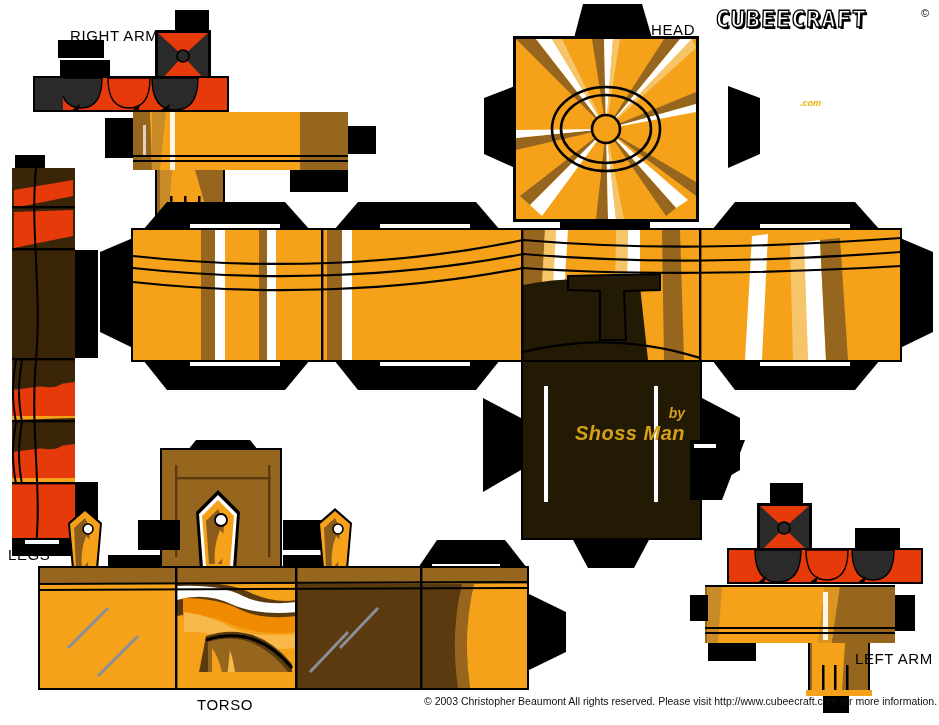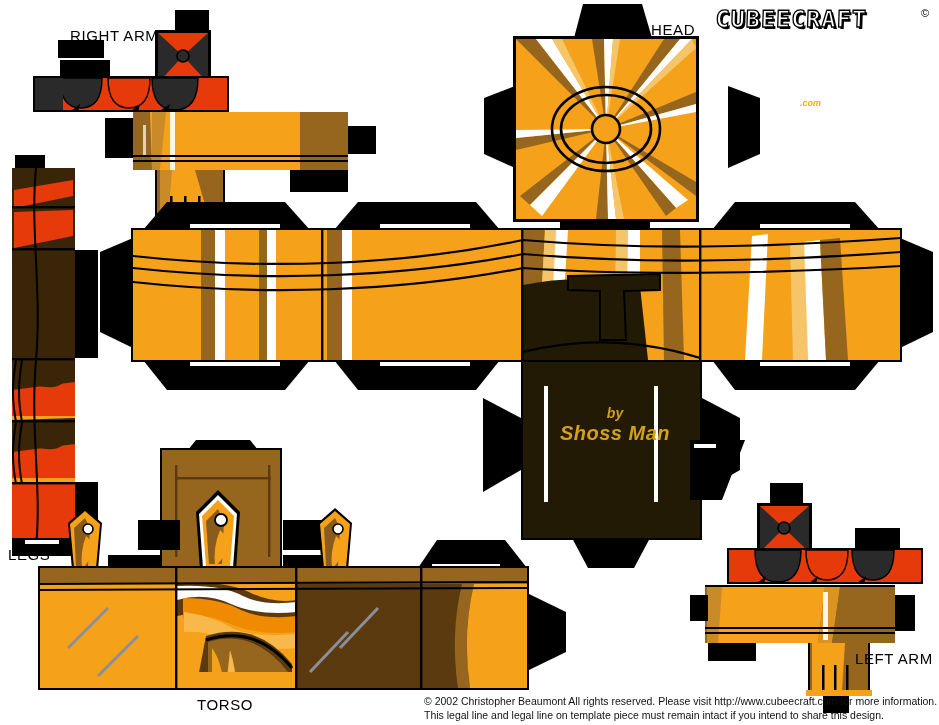--- a/index.html
+++ b/index.html
@@ -47,21 +47,21 @@
 
   
   #lbl-right-arm{left:70px;top:27px;}
   #lbl-head{left:651px;top:21px;}
   #lbl-legs{left:8px;top:546px;text-align:center;}
   #lbl-torso{left:197px;top:696px;}
   #lbl-left-arm{left:855px;top:650px;}
 
   
   #byblock{
-    position:absolute;left:545px;top:405px;width:140px;text-align:center;
+    position:absolute;left:545px;top:405px;width:140px;text-align:right;
     color:#d4a017;font-style:italic;font-weight:bold;pointer-events:none;
   }
   #by-word{font-size:14px;line-height:16px;}
   #by-name{font-size:20px;line-height:24px;letter-spacing:.5px;}
 
   
   #contact{position:absolute;left:570px;top:669px;font-size:13.5px;color:#111;}
   #legal{position:absolute;left:424px;top:695px;font-size:10.5px;color:#111;line-height:13.5px;}
   #legal div{white-space:nowrap;}
 </style>
@@ -519,17 +519,16 @@
   <div class="lbl lbl-part" id="lbl-legs">LEGS</div>
   <div class="lbl lbl-part" id="lbl-torso">TORSO</div>
   <div class="lbl lbl-part" id="lbl-left-arm">LEFT ARM</div>
 
   <div id="byblock">
     <div id="by-word">by</div>
     <div id="by-name">Shoss Man</div>
   </div>
 
   <div id="legal">
-    <div>© 2002 Christopher Beaumont All rights reserved. Please visit http://www.cubeecraft.com for more information.</div>
-    <div>This legal line and legal line on template piece must remain intact if you intend to share this design.</div>
+    <div>© 2003 Christopher Beaumont All rights reserved. Please visit http://www.cubeecraft.com for more information.</div>
   </div>
 
 </div>
 
 </body></html>

